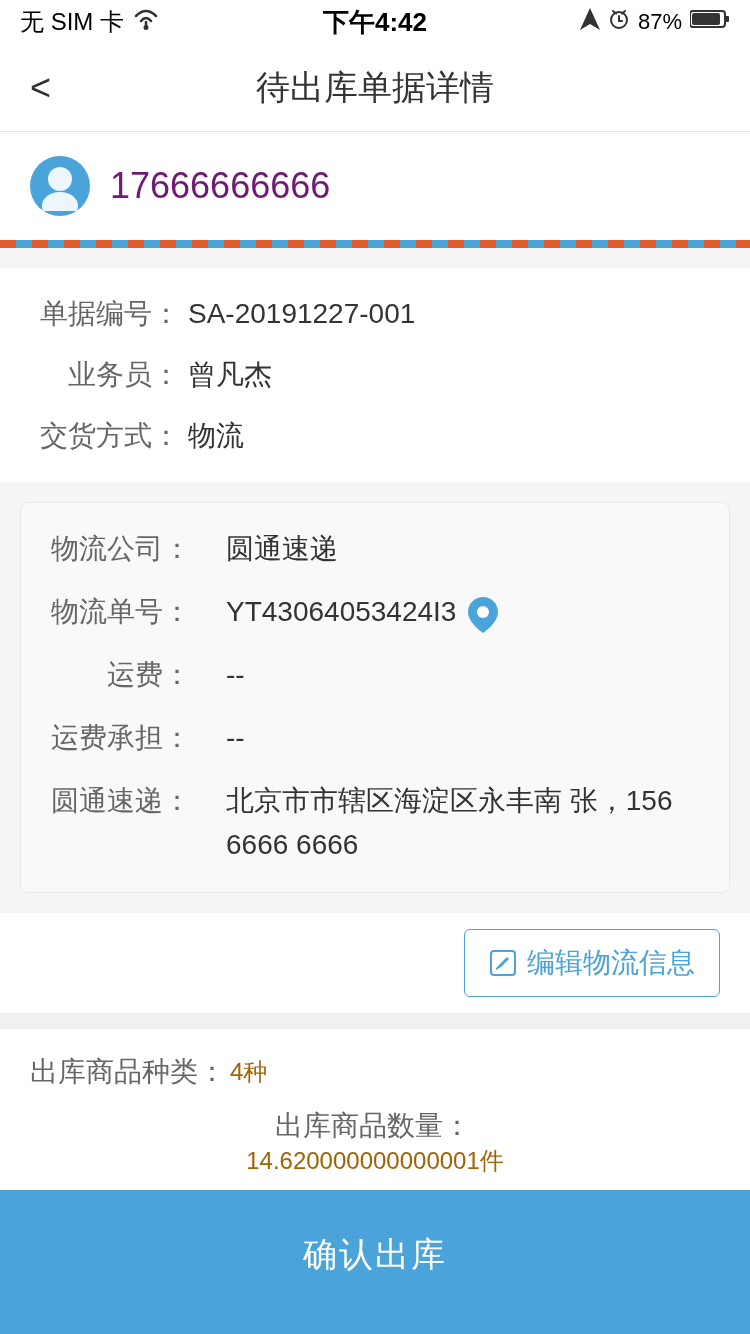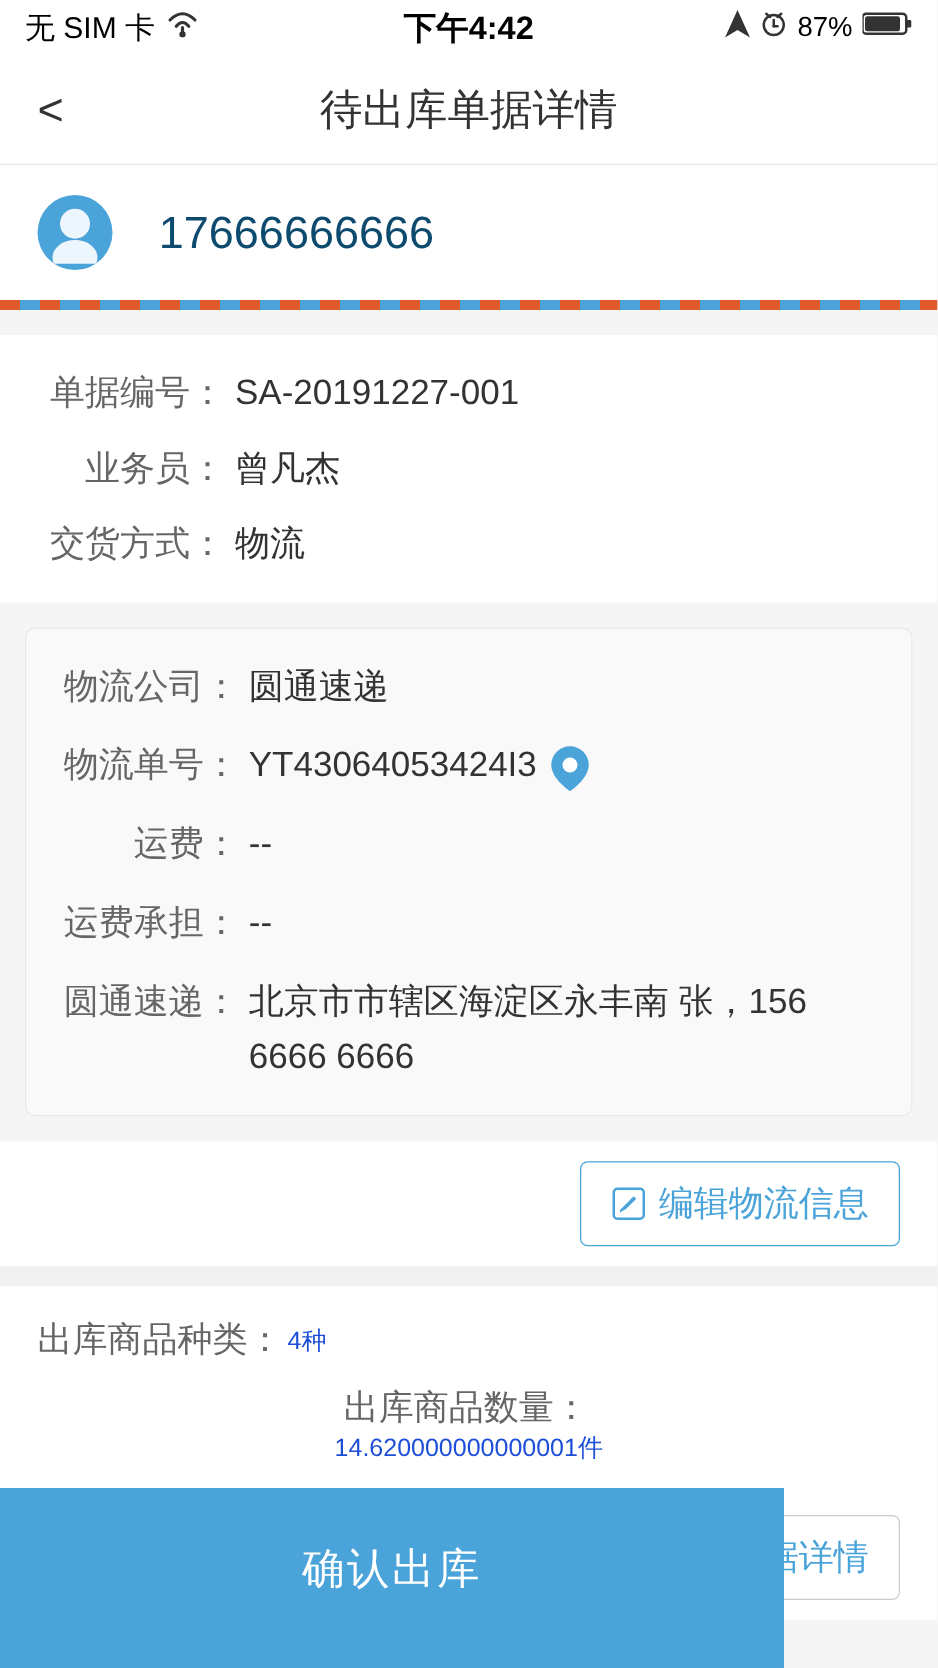--- a/index.html
+++ b/index.html
@@ -93,22 +93,21 @@
       justify-content: center;
       overflow: hidden;
     }
     .avatar-svg {
       width: 50px;
       height: 50px;
     }
     .user-phone {
       font-size: 36px;
       font-weight: 500;
-      color: #0c4a6e;
-      margin-left: 17px;
+      color: #701a75;
     }
 
     
     .dashed-line {
       width: 100%;
       height: 8px;
       background: repeating-linear-gradient(
         90deg,
         #e05a2b 0px, #e05a2b 16px,
         #4aa3d9 16px, #4aa3d9 32px
@@ -152,20 +151,21 @@
       margin: 0 20px 20px;
       border-radius: 8px;
       padding: 24px 20px;
       border: 1px solid #e8e8e8;
     }
     .logistics-row {
       display: flex;
       align-items: flex-start;
       margin-bottom: 18px;
       line-height: 1.6;
+      gap: 27px;
     }
     .logistics-row:last-child {
       margin-bottom: 0;
     }
     .logistics-label {
       color: #666;
       font-size: 28px;
       min-width: 150px;
       text-align: right;
       flex-shrink: 0;
@@ -226,22 +226,22 @@
     .product-row:last-child {
       margin-bottom: 0;
       flex-direction: column;
     }
     .product-label {
       color: #666;
       font-size: 28px;
       min-width: 200px;
     }
     .product-value {
-      color: #1d4ed8;
-      font-size: 20px;
+      color: #a16207;
+      font-size: 24px;
     }
 
     
     .view-doc-container {
       display: flex;
       justify-content: flex-end;
       padding: 16px 30px;
       background: #fff;
     }
     .view-doc-btn {
@@ -255,21 +255,21 @@
       font-size: 28px;
       background: #fff;
       cursor: pointer;
     }
 
     
     .confirm-btn-container {
       position: fixed;
       bottom: 0;
       left: 0;
-      width: 627px;
+      width: 750px;
       background: #4aa3d9;
       padding: 20px 30px 34px;
       z-index: 100;
     }
     .confirm-btn {
       width: 100%;
       padding: 22px;
       background: #4aa3d9;
       color: #fff;
       font-size: 34px;

